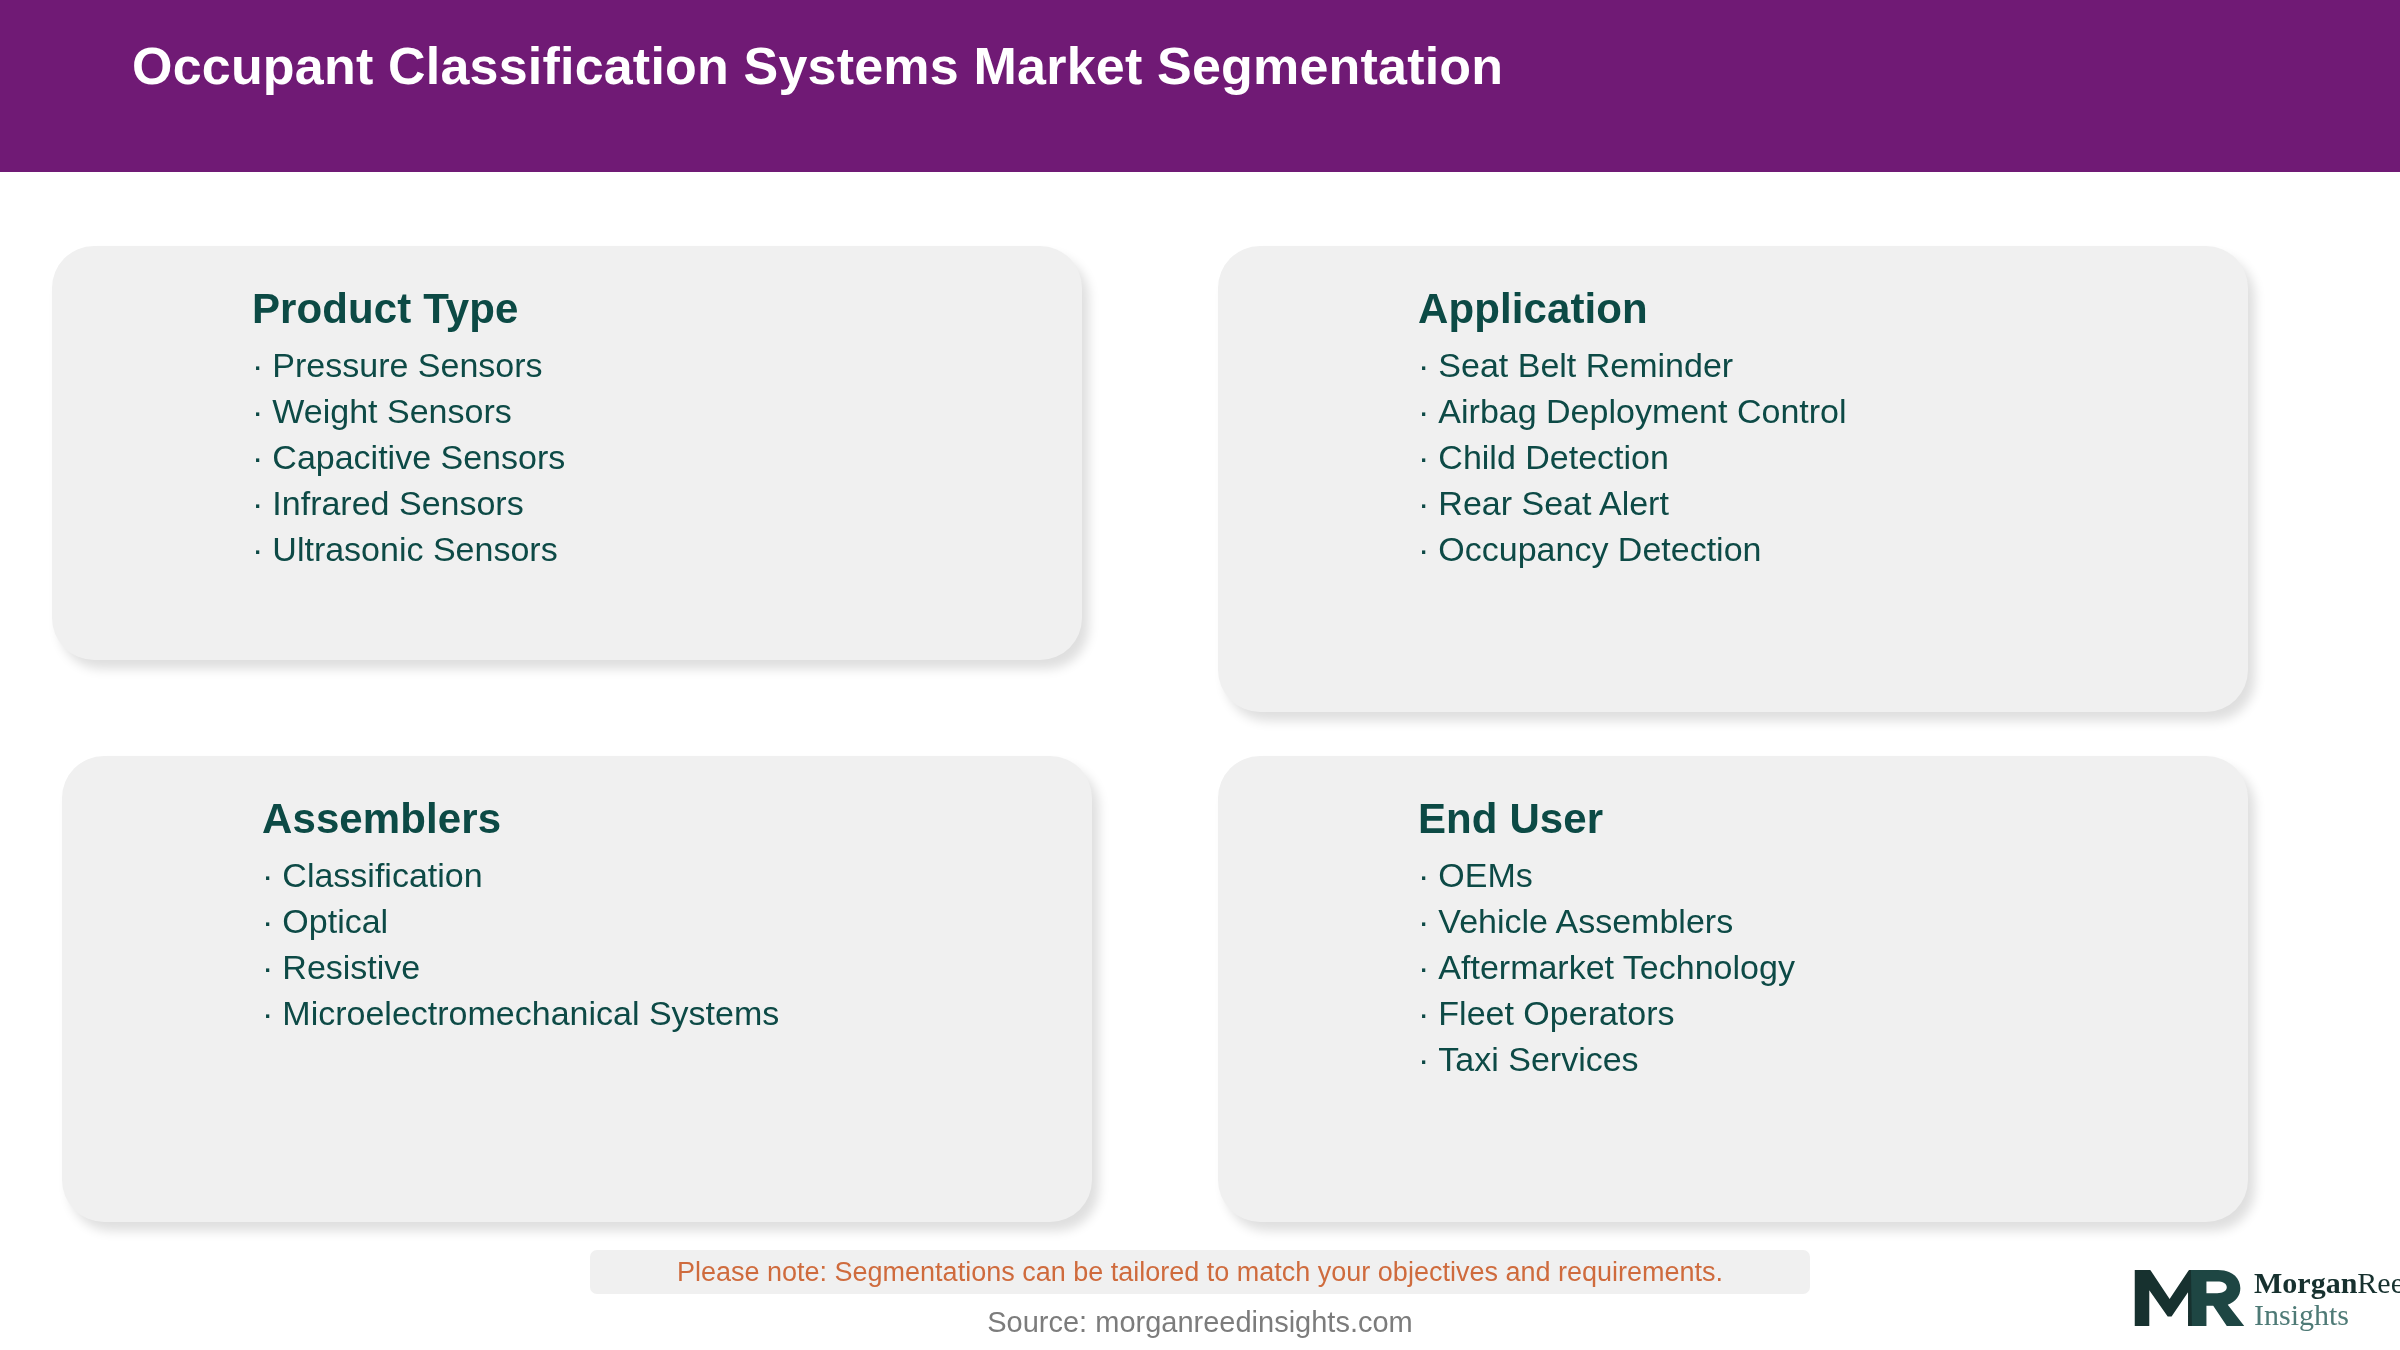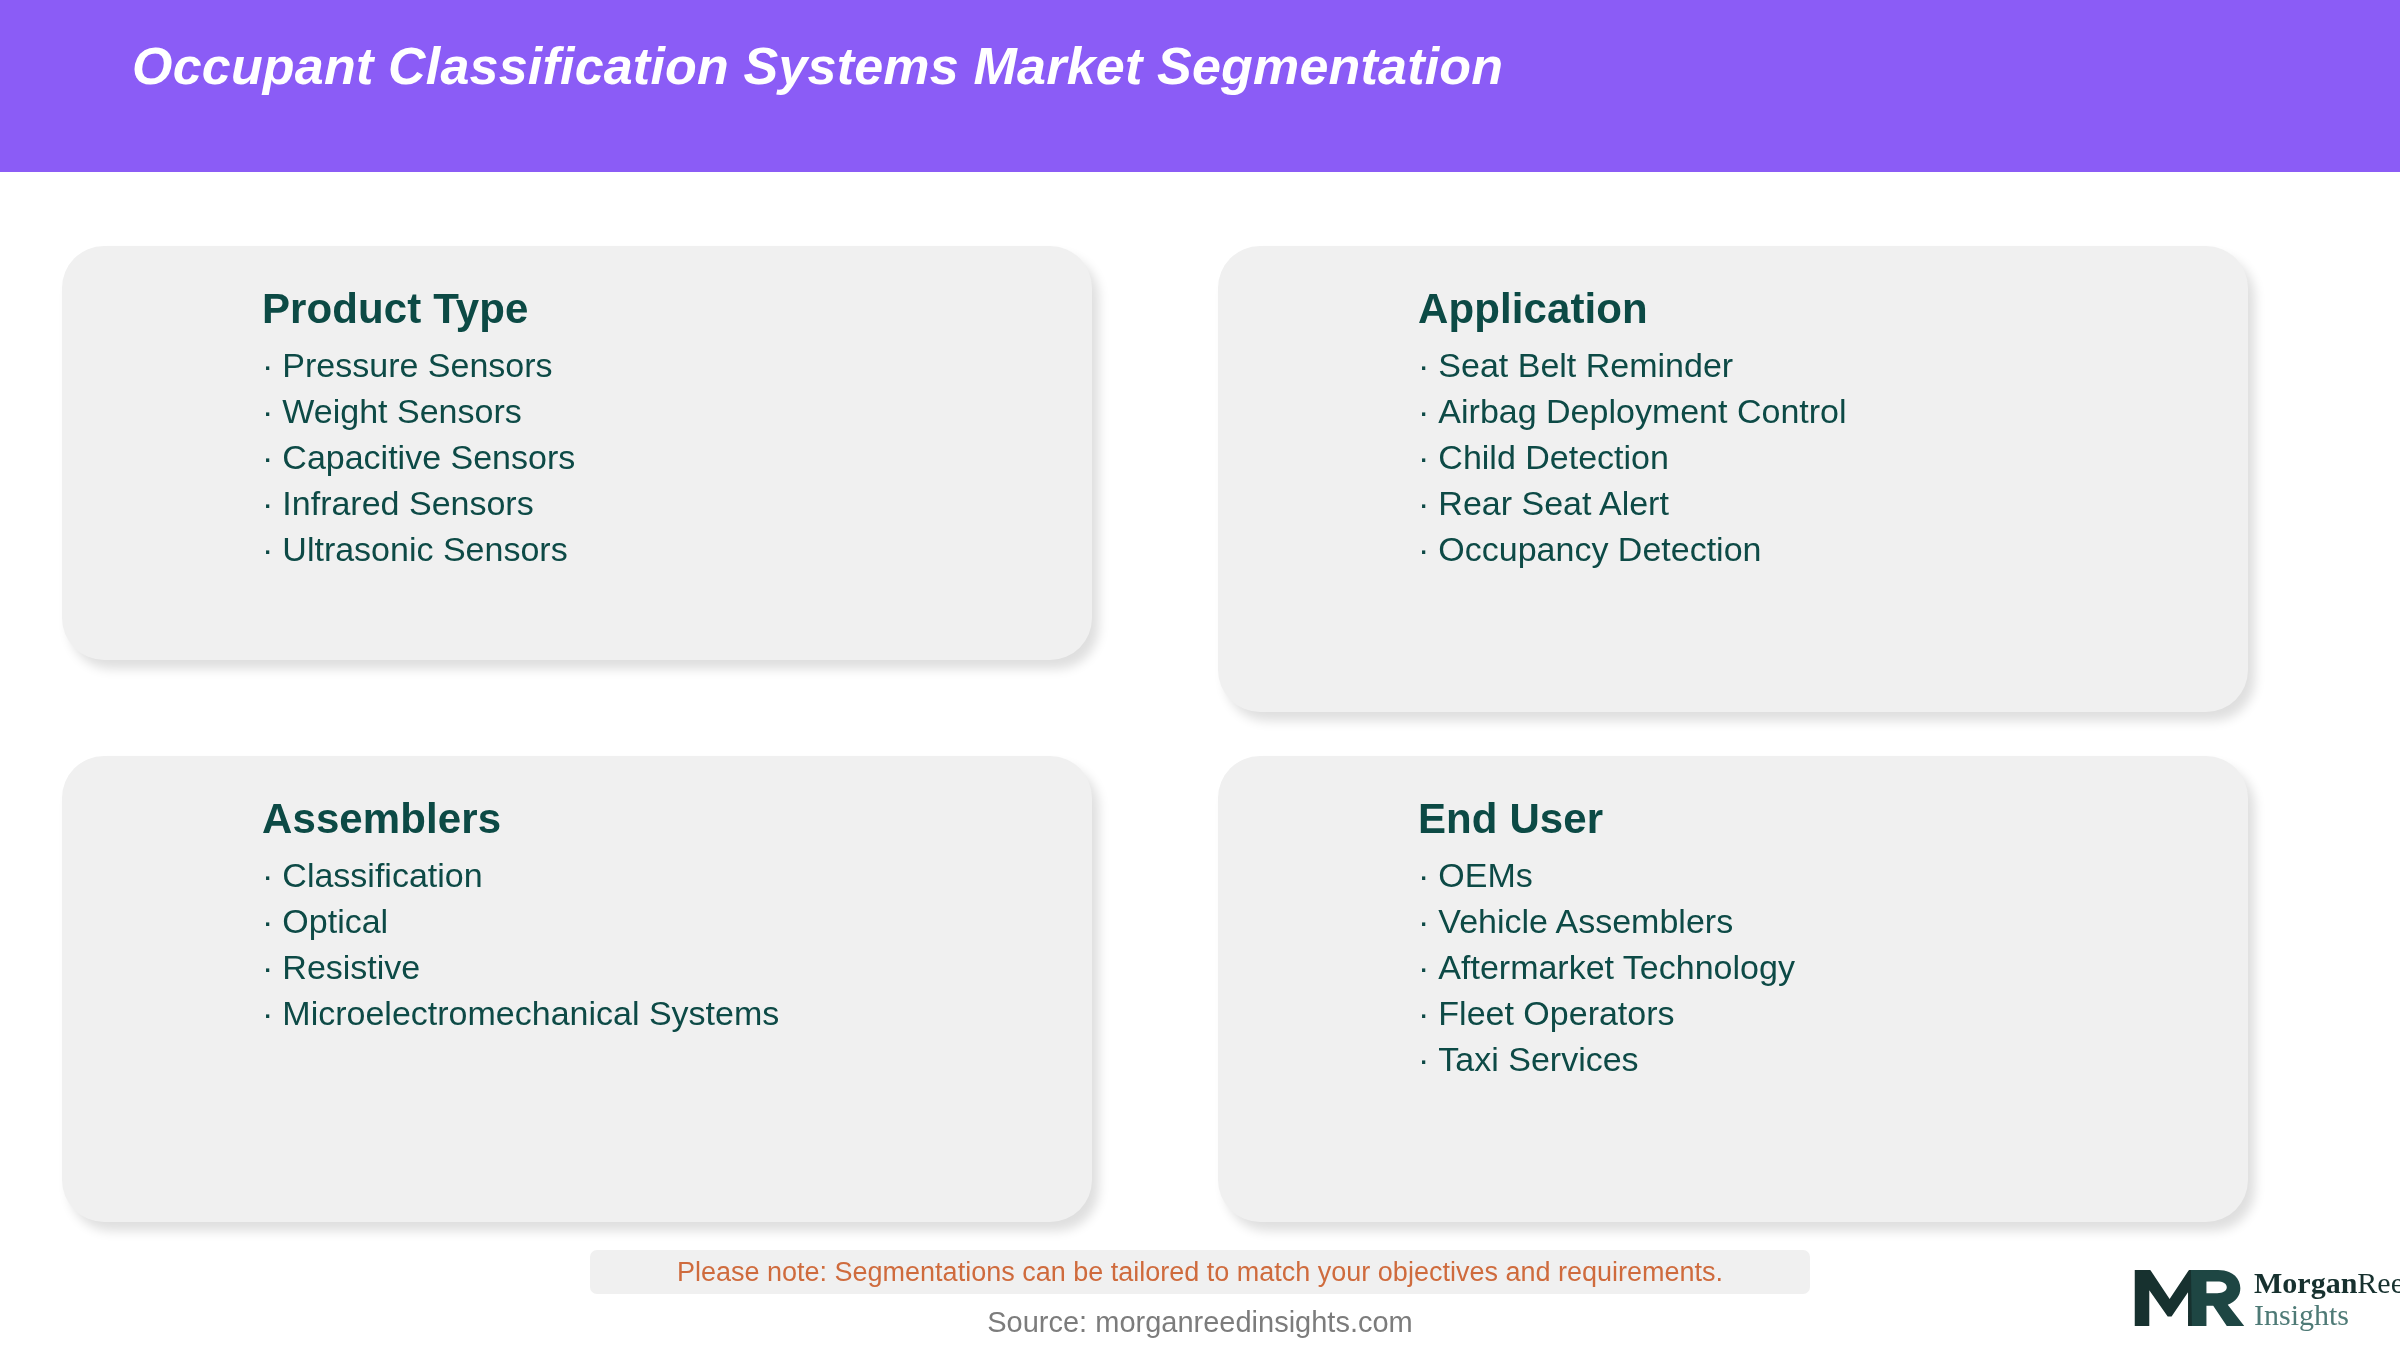--- a/index.html
+++ b/index.html
@@ -15,23 +15,22 @@
     overflow: hidden;
   }
 
   
   .header {
     position: absolute;
     left: 0;
     top: 0;
     width: 2400px;
     height: 172px;
-    background: #8b5cf6;
+    background: #701a75;
     box-sizing: border-box;
-    font-style: italic;
   }
   .header-title {
     position: absolute;
     left: 132px;
     top: 36px;
     font-size: 52px;
     font-weight: bold;
     color: #ffffff;
     letter-spacing: 0.2px;
     white-space: nowrap;
@@ -45,21 +44,21 @@
     width: 2400px;
     height: 1060px;
   }
   .card {
     position: absolute;
     background: #f0f0f0;
     border-radius: 42px;
     box-shadow: 7px 9px 11px rgba(0,0,0,0.13);
     box-sizing: border-box;
   }
-  .card-0 { left: 62px;   top: 74px;  width: 1030px; height: 414px; padding-left: 18px; }
+  .card-0 { left: 52px;   top: 74px;  width: 1030px; height: 414px; padding-left: 18px; }
   .card-1 { left: 1218px; top: 74px;  width: 1030px; height: 466px; }
   .card-2 { left: 62px;   top: 584px; width: 1030px; height: 466px; }
   .card-3 { left: 1218px; top: 584px; width: 1030px; height: 466px; }
 
   .card-inner {
     position: absolute;
     left: 200px;
     top: 40px;
     right: 40px;
   }

